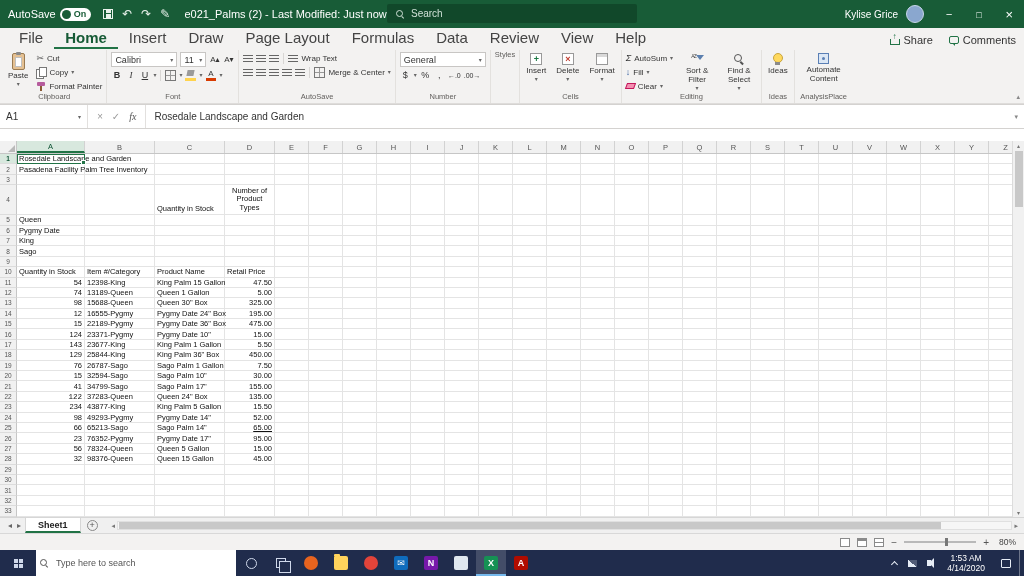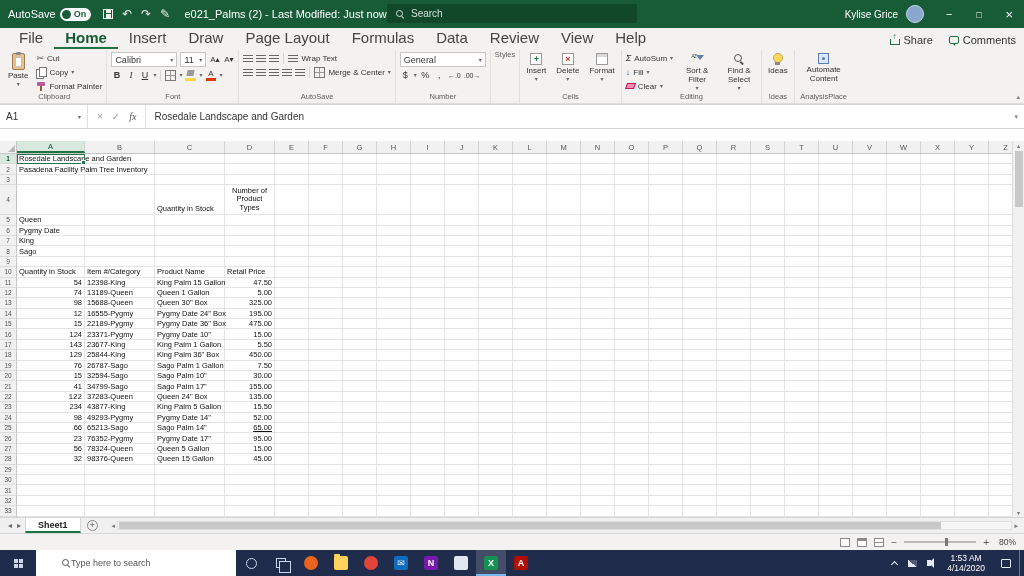--- a/index.html
+++ b/index.html
@@ -163,21 +163,21 @@
   .zsign{font-size:10px;color:#555}
   .ztrack{width:72px;height:2px;background:#b9b9b9;position:relative}
   .zthumb{position:absolute;left:57%;top:-3px;width:3px;height:8px;background:#777}
   .zoomlabel{min-width:20px;text-align:right;font-size:8.5px;color:#444}
 
   
   .taskbar{height:26px;background:#202c4c;display:flex;align-items:center;color:#fff;flex:0 0 auto}
   .tstart{width:36px;height:100%;display:flex;align-items:center;justify-content:center}
   .winlogo{display:grid;grid-template-columns:4px 4px;grid-template-rows:4px 4px;gap:1px}
   .winlogo i{background:#cfd8ea}
-  .tsbox{width:200px;height:100%;background:#fff;color:#555;display:flex;align-items:center;padding:0 25px;font-size:9px}
+  .tsbox{width:200px;height:100%;background:#fff;color:#555;display:flex;align-items:center;gap:7px;padding:0 3px;font-size:9px}
   .ticon{width:30px;height:100%;display:flex;align-items:center;justify-content:center}
   .ic-cortana{width:11px;height:11px;border:1.5px solid #cfd8ea;border-radius:50%}
   .ic-tview{width:10px;height:10px;border:1px solid #cfd8ea;position:relative}
   .ic-tview::after{content:"";position:absolute;left:2px;top:2px;width:10px;height:10px;border:1px solid #cfd8ea;background:#202c4c}
   .tapps{display:flex;height:100%}
   .tapp{width:30px;height:100%;display:flex;align-items:center;justify-content:center;position:relative}
   .tapp.active{background:rgba(255,255,255,.16);box-shadow:inset 0 -2px 0 #76b9ed}
   .appic{width:14px;height:14px;border-radius:2px;display:flex;align-items:center;justify-content:center;font-size:9px;font-weight:bold;color:#fff}
   .appic.circle{border-radius:50%}
   .appic.folder{position:relative;border-radius:1px 2px 2px 2px}

